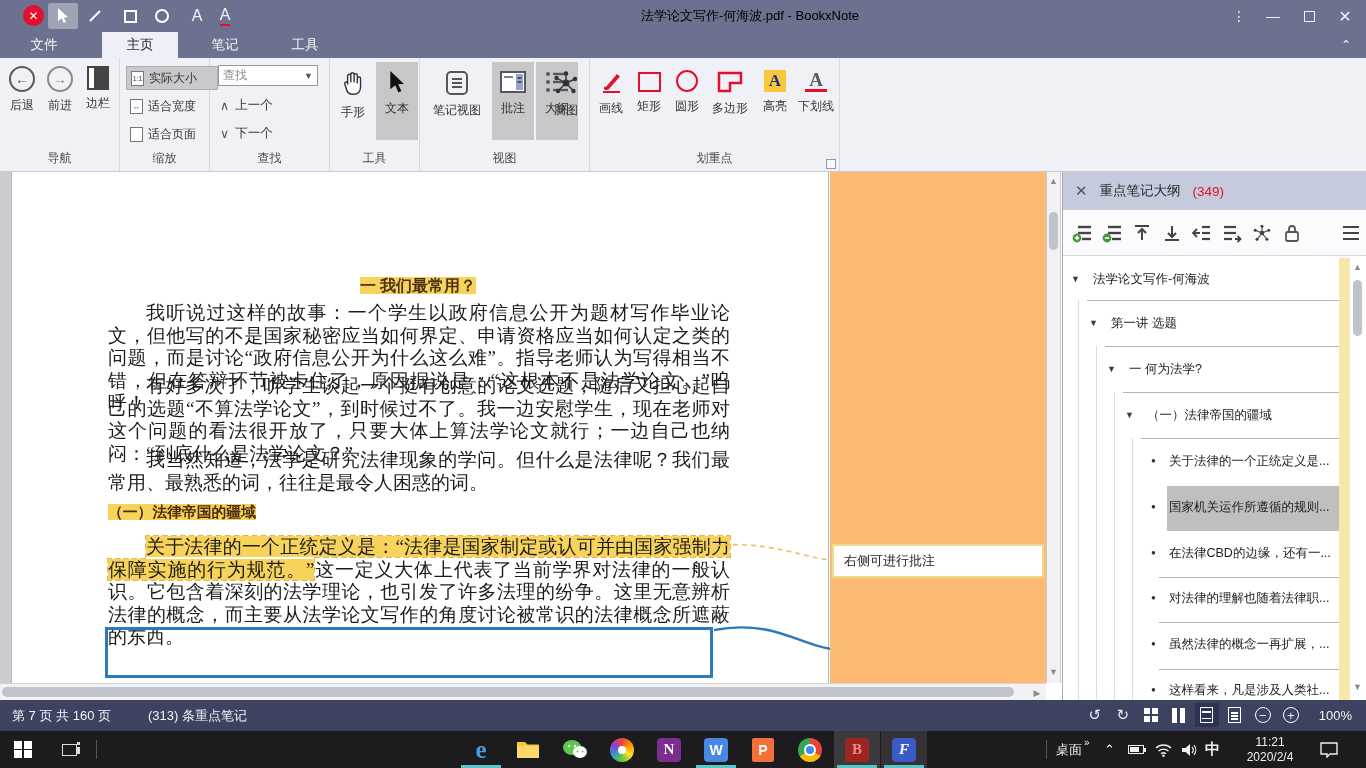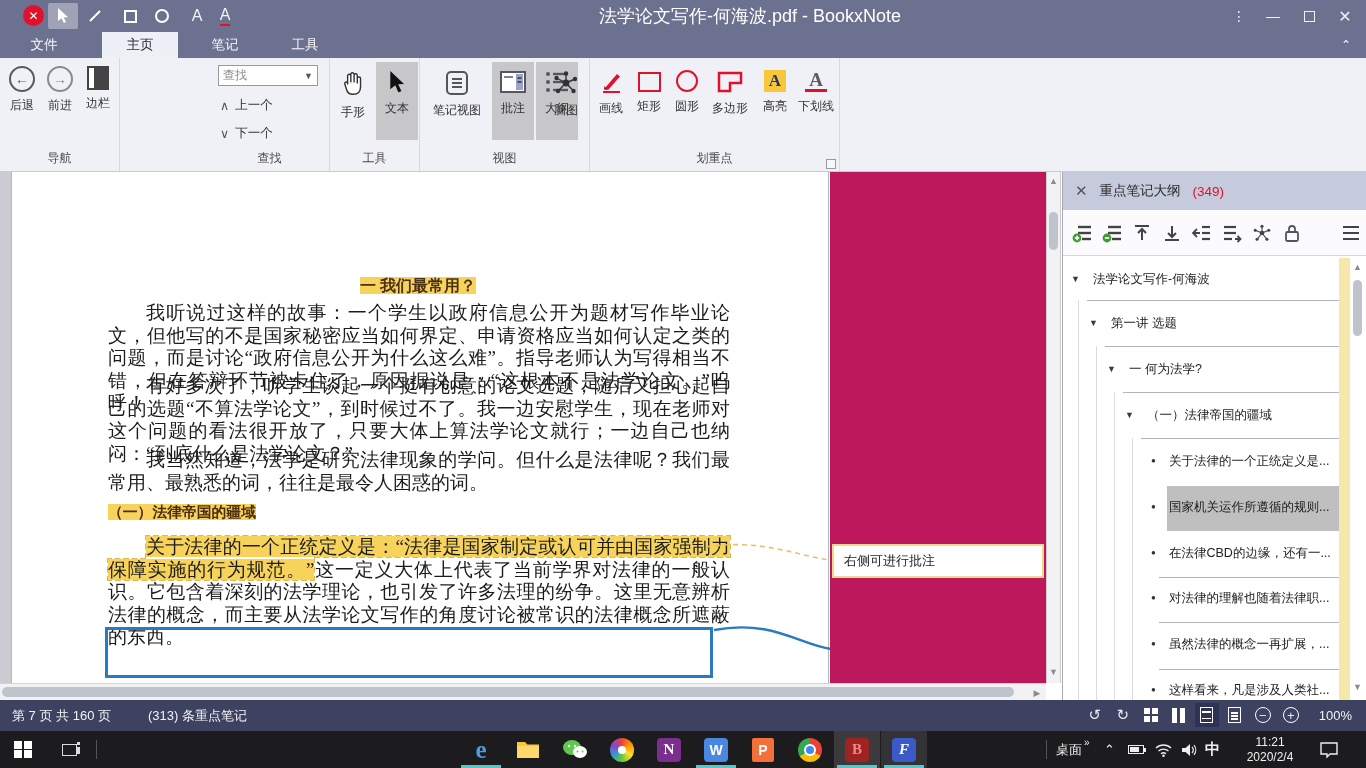--- a/index.html
+++ b/index.html
@@ -3,21 +3,21 @@
 <meta charset="utf-8">
 <style>
 *{margin:0;padding:0;box-sizing:border-box}
 html,body{width:1366px;height:768px;overflow:hidden}
 body{position:relative;background:#fff;font-family:"Liberation Sans","DejaVu Sans",sans-serif;color:#333}
 
 .titlebar{position:absolute;left:0;top:0;width:1366px;height:32px;background:#6d7190;color:#fff}
 .close-red{position:absolute;left:23px;top:5px;width:21px;height:21px;border-radius:50%;background:#e1112e;color:#fff;font-size:12px;font-weight:bold;display:flex;align-items:center;justify-content:center}
 .qat-btn{position:absolute;top:3px;height:26px;width:30px;display:flex;align-items:center;justify-content:center;font-size:14px;color:#f2f2f6}
 .qat-sel{background:rgba(255,255,255,.35);border-radius:2px}
-.win-title{position:absolute;left:560px;top:0;width:380px;height:32px;display:flex;align-items:center;justify-content:center;font-size:18px;color:#ffffff}
+.win-title{position:absolute;left:560px;top:0;width:380px;height:32px;display:flex;align-items:center;justify-content:center;font-size:13px;color:#000000}
 .cap-btn{position:absolute;top:0;width:34px;height:32px;display:flex;align-items:center;justify-content:center;font-size:14px;color:#f0f0f4}
 
 .tabrow{position:absolute;left:0;top:32px;width:1366px;height:26px;background:#6d7190}
 .tab{position:absolute;top:0;height:26px;display:flex;align-items:center;justify-content:center;font-size:13.5px;color:#f5f5f8}
 .tab-sel{background:#eef0f8;color:#2b2b33}
 
 .ribbon{position:absolute;left:0;top:58px;width:1366px;height:114px;background:#f0f1f7;border-bottom:1px solid #c9c9d2}
 .rgroup{position:absolute;top:0;height:113px;border-right:1px solid #d8d8de}
 .rlabel{position:absolute;left:0;bottom:4px;width:100%;text-align:center;font-size:12px;color:#4a4a4a}
 .bigbtn{position:absolute;top:8px;width:40px;display:flex;flex-direction:column;align-items:center;gap:5px;font-size:12px;color:#333}
@@ -37,21 +37,21 @@
 .leftstrip{position:absolute;left:0;top:0;width:12px;height:511px;background:#cbcbd1;border-right:1px solid #b9b9bf}
 .page{position:absolute;left:12px;top:0;width:817px;height:511px;background:#fff;border-right:1px solid #b5b5ba}
 .docserif{font-family:"Liberation Serif","DejaVu Serif",serif}
 .doc-title{position:absolute;left:108px;top:104px;width:620px;text-align:center;font-size:16px;font-weight:bold;color:#4a3114}
 .docp{position:absolute;left:108px;width:622px;font-size:19px;line-height:22.6px;text-align:justify;text-indent:2em;color:#1c1c1c;font-family:"Liberation Serif","DejaVu Serif",serif}
 .doch2{position:absolute;left:108px;top:331px;font-size:14.8px;font-weight:bold;color:#4a2e10;font-family:"Liberation Serif","DejaVu Serif",serif}
 .hl{background:#f8d35c}
 .hl-dash{background:#f8d35c;outline:1px dashed #e0b84e}
 .sel{background:#2d6cb2;color:#ead97a}
 .bluerect{position:absolute;left:105px;top:455px;width:608px;height:51px;border:3px solid #2a7abf}
-.annotcol{position:absolute;left:830px;top:0;width:216px;height:511px;background:#be185d}
+.annotcol{position:absolute;left:830px;top:0;width:216px;height:511px;background:#fdba74}
 .notebox{position:absolute;left:2px;width:212px;height:34px;background:#fff;display:flex;align-items:center;padding-left:10px;font-size:13px;color:#222}
 .vscroll{position:absolute;left:1046px;top:0;width:15px;height:511px;background:#f2f2f4;border-left:1px solid #ccccd0;border-right:1px solid #ccccd0}
 .hscroll{position:absolute;left:0;top:511px;width:1046px;height:17px;background:#f2f2f4;border-top:1px solid #d4d4d8}
 .thumb{background:#bfc3cb;border-radius:5px}
 .scroll-arrow{color:#8a8a90;font-size:9px;text-align:center;width:100%}
 
 .outline{position:absolute;left:1062px;top:0;width:304px;height:528px;background:#fff;border-left:1px solid #a9a9b2}
 .ol-head{position:absolute;left:0;top:0;width:304px;height:38px;background:#c5cadd;display:flex;align-items:center;gap:12px;padding-left:12px;font-size:13.5px;color:#2b2b2b}
 .ol-tools{position:absolute;left:0;top:38px;width:304px;height:46px;background:#fbfbfd;border-bottom:1px solid #d5d5da;display:flex;align-items:center;gap:9px;padding-left:8px}
 .ol-ico{width:21px;height:21px;display:flex;align-items:center;justify-content:center}
@@ -126,20 +126,35 @@
         <span class="circ" style="border-color:#8a8a8a;color:#8a8a8a">→</span>
         <span>前进</span>
       </div>
     <div class="bigbtn" style="left:78px">
         <span style="width:22px;height:24px;border:2px solid #444;background:linear-gradient(to right,#fff 30%,#444 30%)"></span>
         <span>边栏</span>
       </div>
     <div class="rlabel">导航</div>
   </div>
 
+  <div class="rgroup" style="left:120px;width:90px">
+    <div class="zrow zsel" style="top:8px">
+        <span class="zicon">1:1</span>
+        <span>实际大小</span>
+      </div>
+    <div class="zrow" style="top:36px">
+        <span class="zicon">↔</span>
+        <span>适合宽度</span>
+      </div>
+    <div class="zrow" style="top:64px">
+        <span class="zicon"></span>
+        <span>适合页面</span>
+      </div>
+    <div class="rlabel">缩放</div>
+  </div>
 
   <div class="rgroup" style="left:210px;width:120px">
     <div class="findbox">
         <span>查找</span>
         <span style="color:#555;font-size:9px">▼</span>
       </div>
     <div class="findrow" style="top:36px">
         <span style="color:#555">∧</span>
         <span>上一个</span>
       </div>

